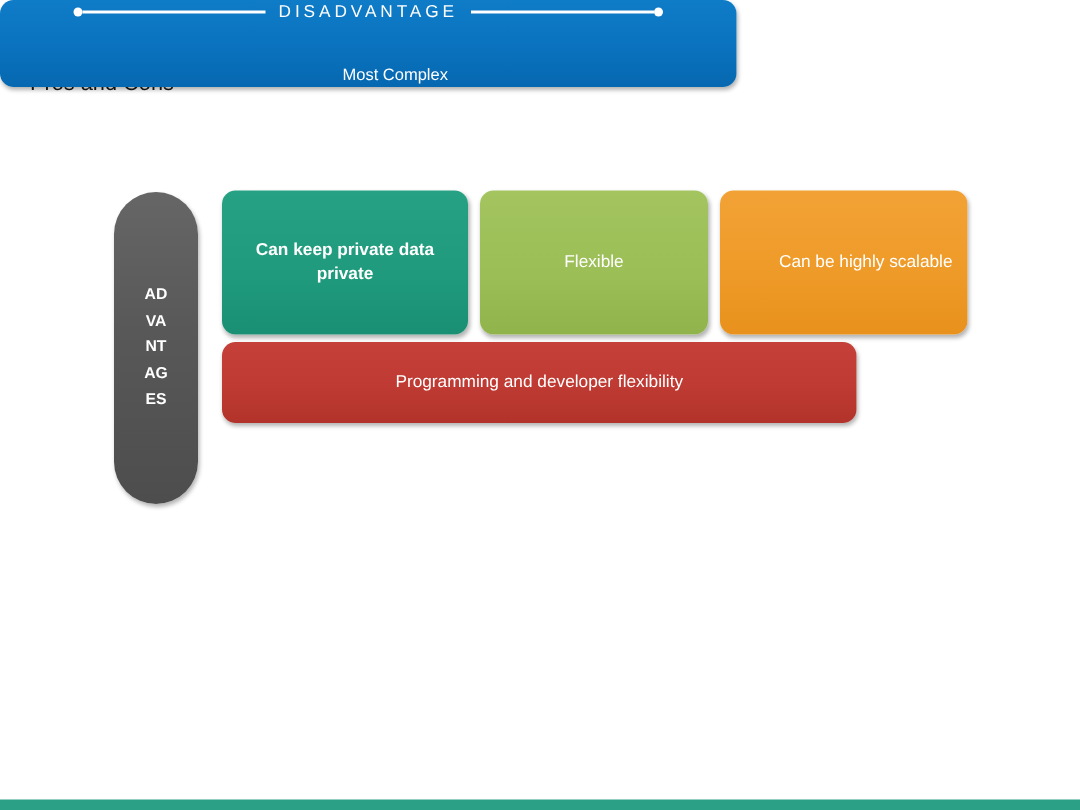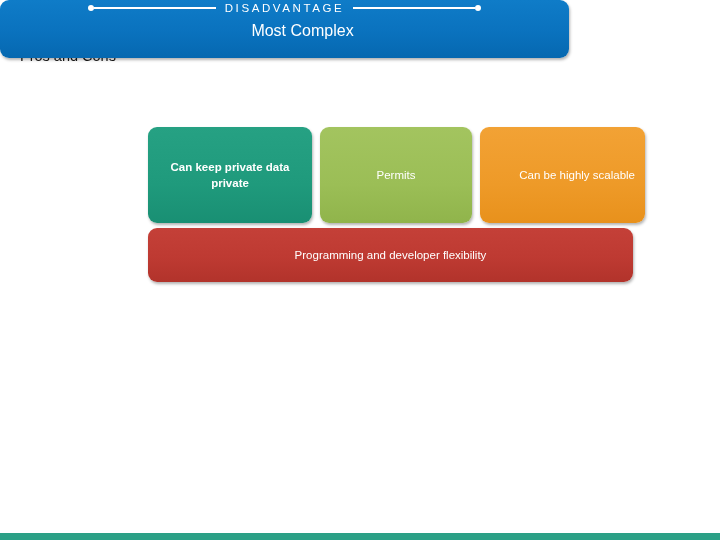--- a/index.html
+++ b/index.html
@@ -107,42 +107,42 @@
     background: linear-gradient(to bottom, #a3c45f 0%, #9bbe56 60%, #90b44b 100%);
   }
   .box-orange {
     left: 480px; top: 127px; width: 165px; height: 96px;
     background: linear-gradient(to bottom, #f2a235 0%, #ee9a28 60%, #e8911c 100%);
     justify-content: flex-end;
   }
 
   
   .box-red {
-    left: 148px; top: 228px; width: 485px; height: 54px;
+    left: 148px; top: 228px; width: 423px; height: 54px;
     background: linear-gradient(to bottom, #c44038 0%, #be3a32 55%, #b2332b 100%);
   }
   .box-red .ctext { font-size: 11.5px; }
 
   
   .box-slate {
     left: 148px; top: 288px; width: 497px; height: 56px;
     background: linear-gradient(to bottom, #4c5c75 0%, #45556e 55%, #3d4c63 100%);
   }
   .box-slate .ctext { font-size: 11.5px; line-height: 17px; }
 
   
   .box-blue {
-    left: 76px; top: 355px; width: 569px; height: 58px;
+    left: 76px; top: 355px; width: 491px; height: 58px;
     border-radius: 9px;
     background: linear-gradient(to bottom, #0f7cc8 0%, #0a72be 55%, #0668b0 100%);
     box-shadow: 1px 2px 3px rgba(0,0,0,0.30);
     display: flex;
     flex-direction: column;
     align-items: center;
-    justify-content: flex-start;
+    justify-content: space-between;
   }
   .dis-head {
     display: flex;
     align-items: center;
     justify-content: center;
     gap: 9px;
     margin-top: 2px;
   }
   .dis-label {
     color: #ffffff;
@@ -163,21 +163,21 @@
   }
   .dis-rule .dot {
     width: 6px;
     height: 6px;
     border-radius: 50%;
     background: #ffffff;
     flex: 0 0 auto;
   }
   .dis-sub {
     color: #ffffff;
-    font-size: 16px;
+    font-size: 11px;
     margin-top: 9px;
     line-height: 16px;
     margin-left: 36px;
   }
 
   
   .accent-bar {
     position: absolute;
     left: 0;
     bottom: 0;
@@ -191,27 +191,30 @@
 
 <div class="slide">
 
   <div class="header">
     <h1 class="title">HYBRID CLOUD</h1>
     <p class="subtitle">Pros and Cons</p>
   </div>
 
   <div class="diagram">
 
+    <div class="adv-pill">
+      <span class="vtext">ADVANTAGES</span>
+    </div>
 
     <div class="card box-teal">
       <span class="ctext">Can keep private data private</span>
     </div>
 
     <div class="card box-green">
-      <span class="ctext">Permits</span>
+      <span class="ctext">Flexible</span>
     </div>
 
     <div class="card box-orange">
       <span class="ctext">Can be highly scalable</span>
     </div>
 
     <div class="card box-red">
       <span class="ctext">Programming and developer flexibility</span>
     </div>
 

